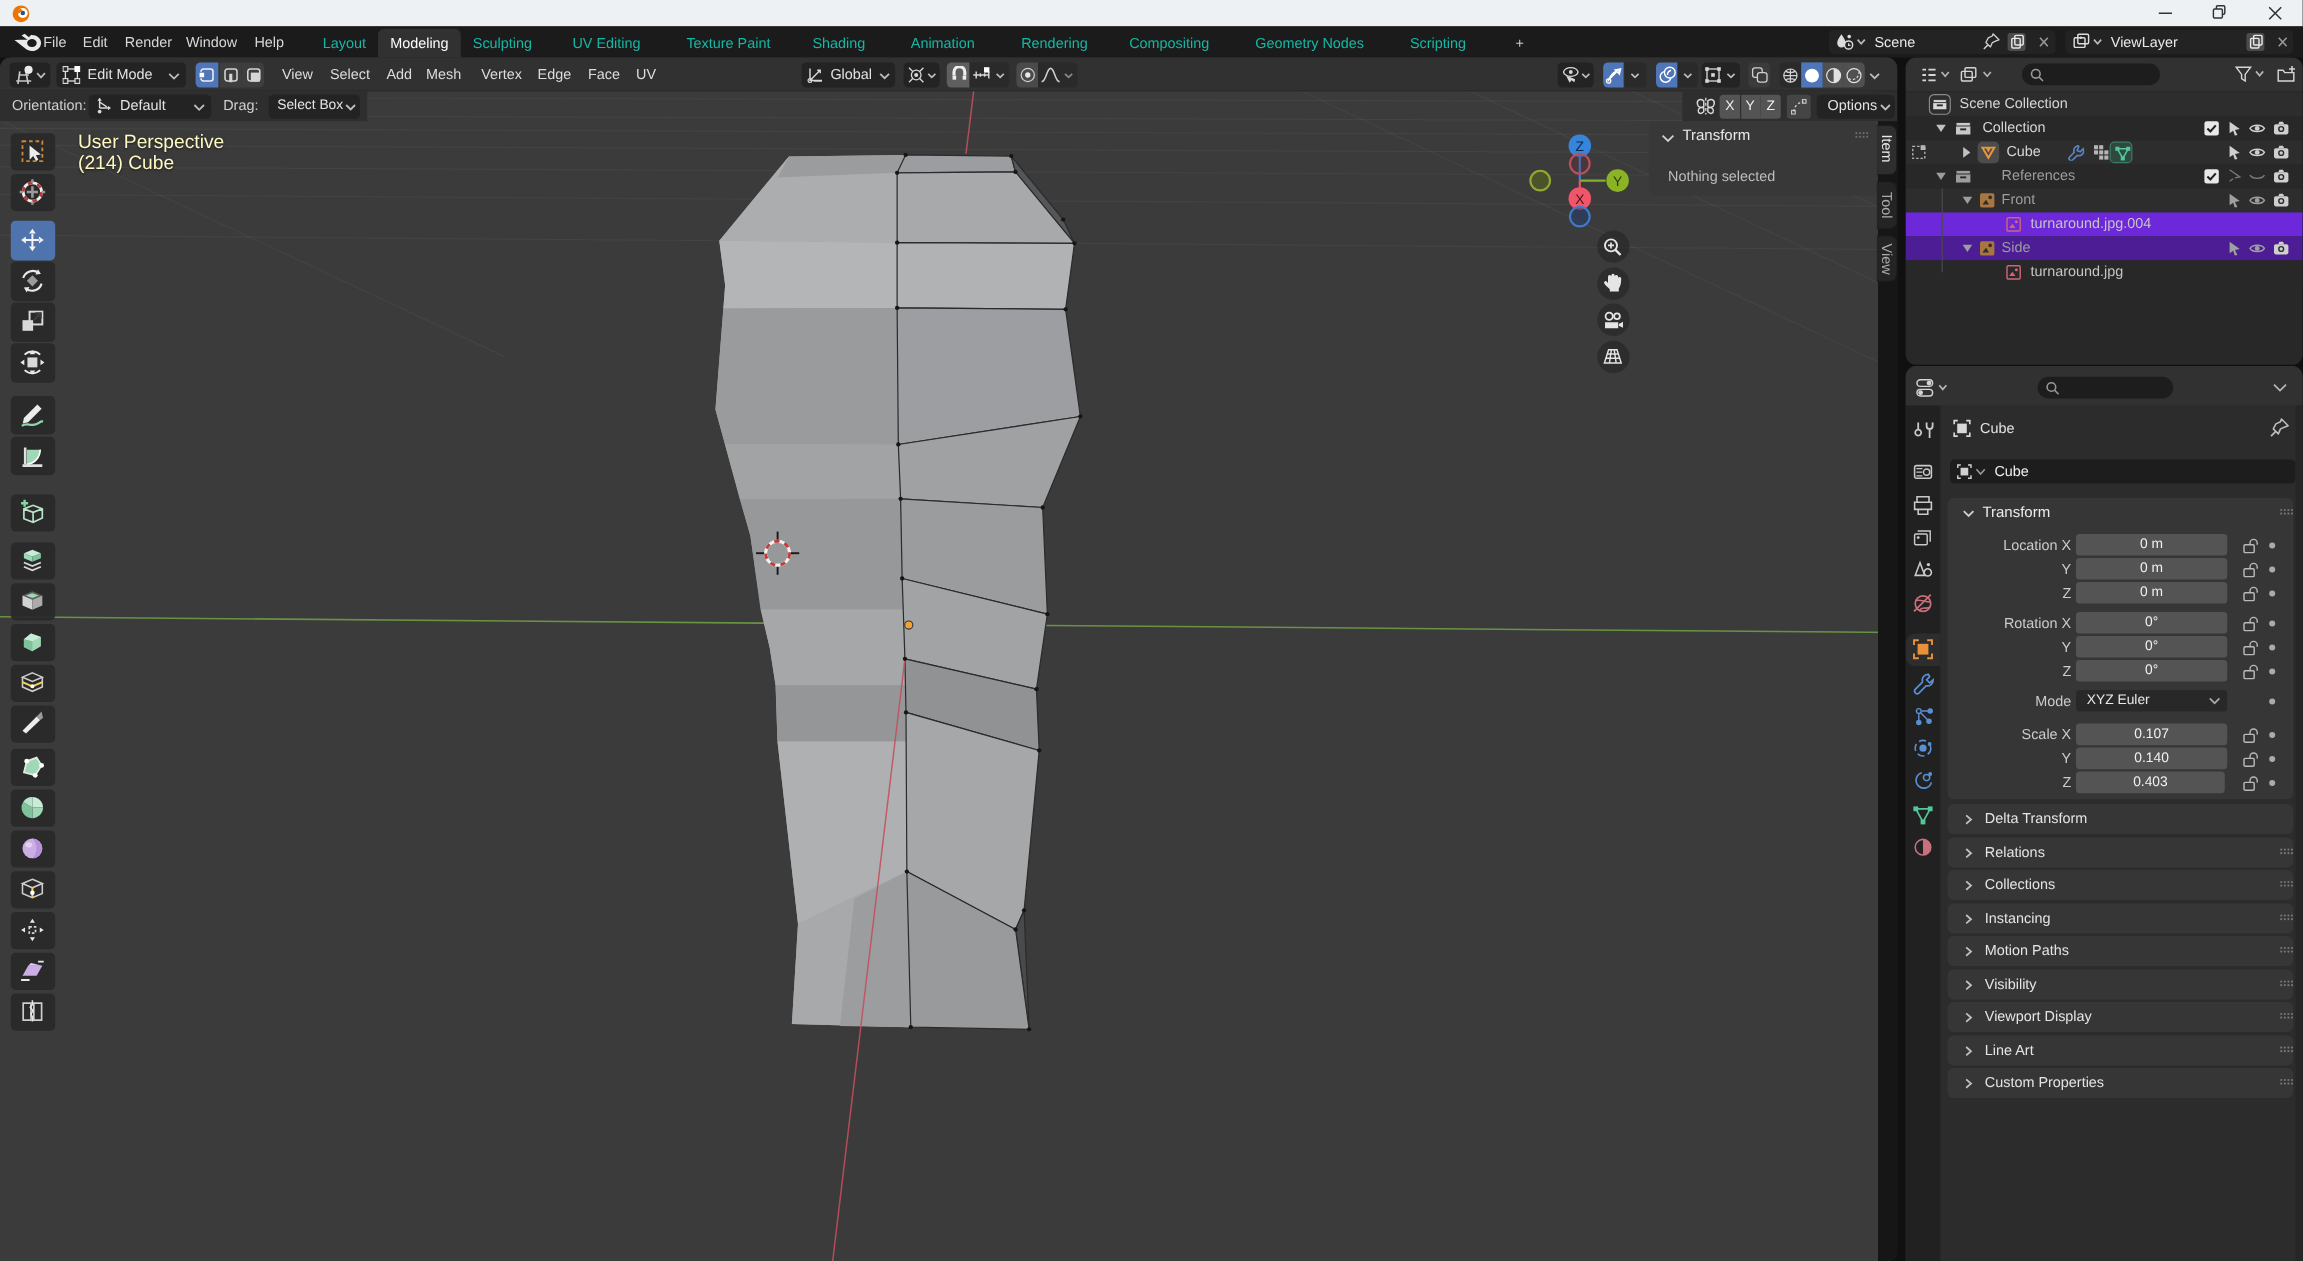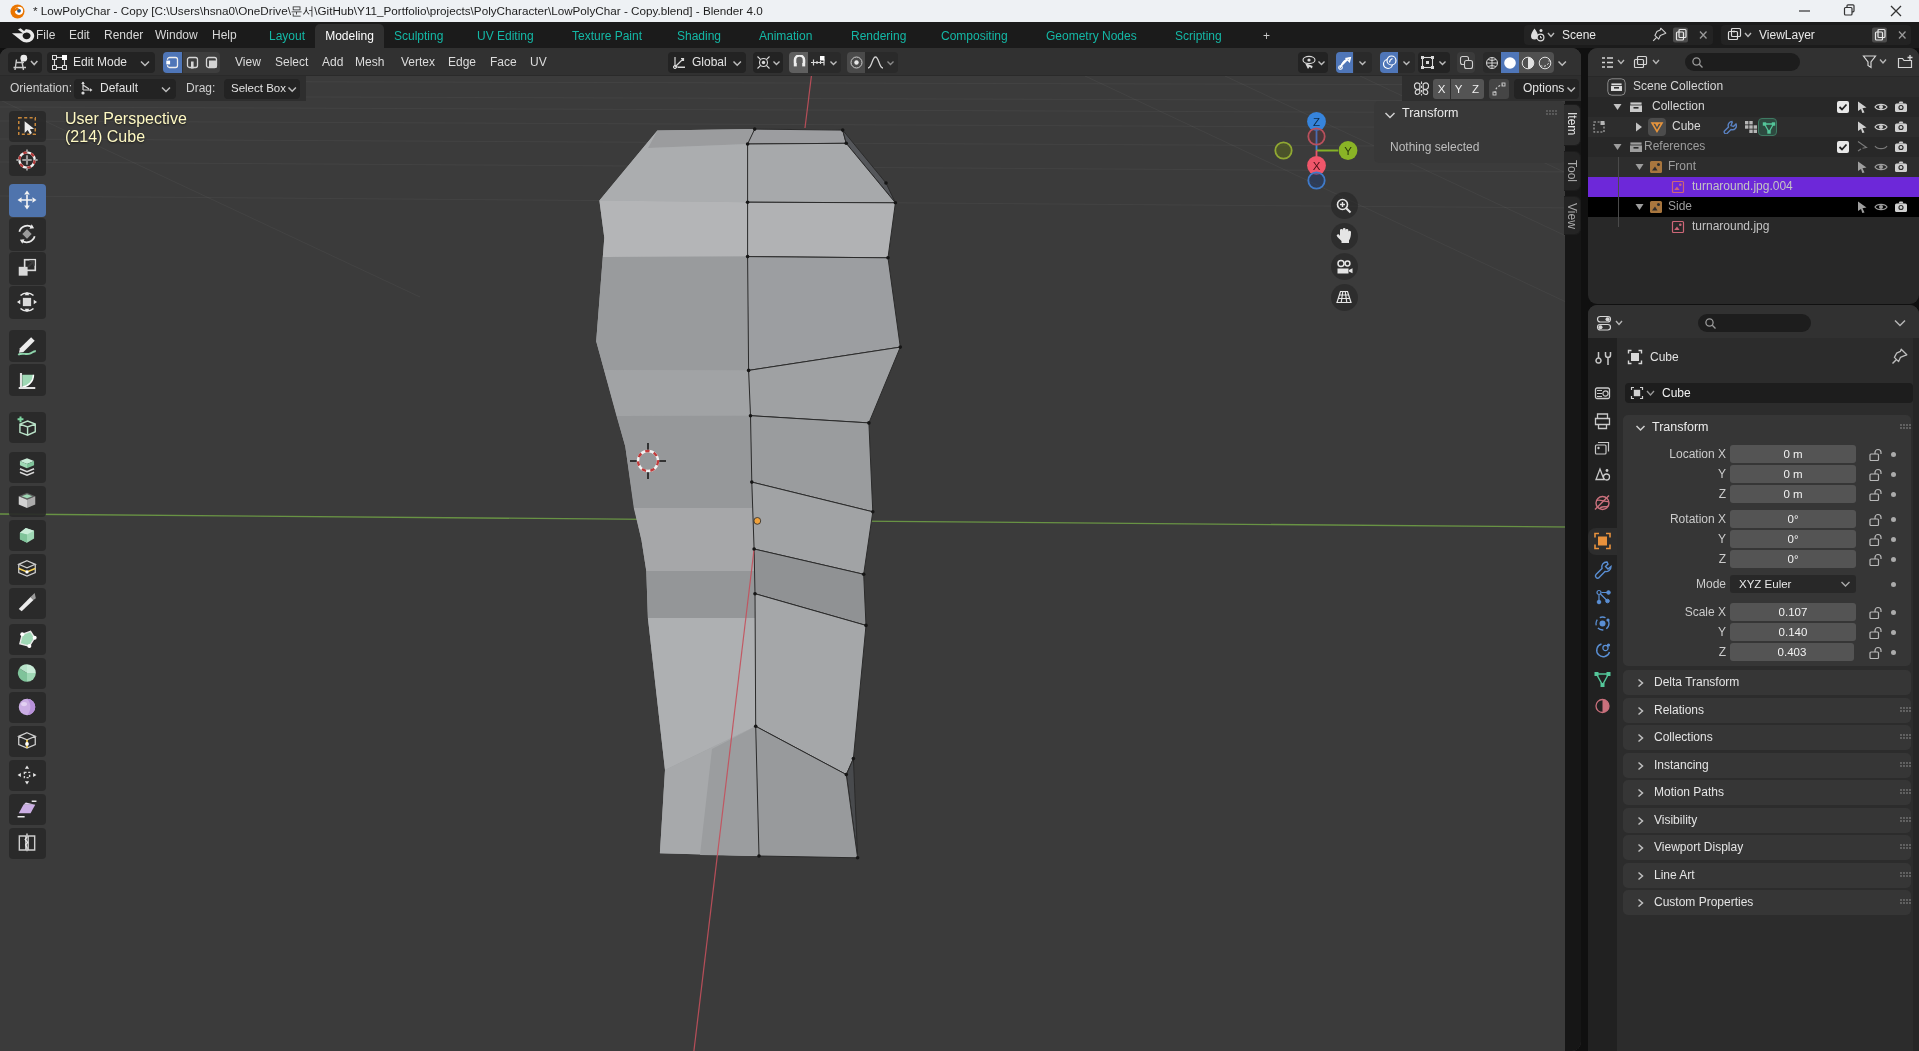--- a/index.html
+++ b/index.html
@@ -41,21 +41,20 @@
 </style>
 </head>
 <body>
 <div id="titlebar">
   <svg class="abs" style="left:9px;top:3px" width="17" height="17" viewBox="0 0 17 17">
     <circle cx="8.5" cy="8.5" r="7" fill="#ea7600"></circle>
     <circle cx="10" cy="7.8" r="4.1" fill="#fff"></circle>
     <circle cx="10" cy="7.8" r="1.9" fill="#265787"></circle>
     <path d="M2 10 L8 4 L10 6 L5 9 Z" fill="#ea7600"></path>
   </svg>
-  <div id="titletext">* LowPolyChar - Copy [C:\Users\hsna0\OneDrive\문서\GitHub\Y11_Portfolio\projects\PolyCharacter\LowPolyChar - Copy.blend] - Blender 4.0</div>
   <svg class="abs" style="left:1795px;top:0" width="124" height="22" viewBox="0 0 124 22">
     <line x1="4" y1="11" x2="15" y2="11" stroke="#333" stroke-width="1.2"></line>
     <rect x="49.5" y="7.5" width="7.5" height="7.5" fill="none" stroke="#333" stroke-width="1.2" rx="1"></rect>
       <path d="M52 7.5 V5.8 a1 1 0 0 1 1-1 h5 a1 1 0 0 1 1 1 v5 a1 1 0 0 1 -1 1 H57" fill="none" stroke="#333" stroke-width="1.2"></path>
     <path d="M96 6 L106 16 M106 6 L96 16" stroke="#333" stroke-width="1.3"></path>
   </svg>
 </div>
 <div id="menubar">
   <svg class="abs" style="left:10px;top:5px" width="26" height="17" viewBox="0 0 26 17">
     <path d="M16.5 2.2 c4.2 0 7.7 2.9 7.7 6.6 c0 3.7 -3.4 6.7 -7.6 6.7 c-2.1 0 -4.1 -0.8 -5.5 -2 L4.2 8.1 C3.6 7.6 2.6 6.8 2 6.3 l4.8 -0.1 6 0 c1.4 -2.4 2.7 -4.2 3.7 -4.2 Z M16.6 5.4 c-2.2 0 -4 1.5 -4 3.4 c0 1.9 1.8 3.4 4 3.4 c2.2 0 4 -1.5 4 -3.4 c0 -1.9 -1.8 -3.4 -4 -3.4 Z" fill="#e9e9e9"></path>
@@ -763,21 +762,21 @@
 </div>
 <div class="orow" style="top:89px;background:#282828;color:#9d9d9d">
   <svg class="abs" style="left:25px;top:6px" width="9" height="8" viewBox="0 0 9 8">
         <path d="M0.5 1 h8 L4.5 7 Z" fill="#9d9d9d"></path>
       </svg>
   <svg class="abs" style="left:41px;top:3px" width="14" height="14" viewBox="0 0 14 14">
         <path d="M1 2 h12 v10 h-12 Z" fill="#9d9d9d"></path>
         <path d="M1 2 h12 v3 h-12 Z" fill="#9d9d9d" stroke="#282828" stroke-width="0.8"></path>
         <rect x="4.5" y="7" width="5" height="1.6" fill="#282828"></rect>
       </svg>
-  <div class="abs" style="left:56px;top:2px">References</div>
+  <div class="abs" style="left:80px;top:2px">References</div>
   <svg class="abs" style="left:248px;top:3px" width="14" height="14" viewBox="0 0 14 14">
         <rect x="1" y="1" width="12" height="12" rx="2" fill="#e8e8e8"></rect>
         <path d="M3.5 7 l2.5 2.5 4.5-5" fill="none" stroke="#222" stroke-width="1.8"></path>
       </svg>
   <svg class="abs" style="left:267px;top:3px" width="14" height="14" viewBox="0 0 14 14">
         <path d="M3 1.5 L11.5 7.5 L7.5 8.3 M6 9 L3 11 Z" fill="none" stroke="#7a7a7a" stroke-width="1.1"></path>
       </svg>
   <svg class="abs" style="left:286px;top:3px" width="14" height="14" viewBox="0 0 14 14">
         <path d="M1 6 C3 9.5,11 9.5,13 6" fill="none" stroke="#7a7a7a" stroke-width="1.2"></path>
       </svg>
@@ -815,21 +814,21 @@
 </div>
 <div class="orow" style="top:129px;background:#6d28d9;color:#c4c4c4">
   <div class="abs" style="left:30px;top:0;width:1px;height:20px;background:#4a4a4a"></div>
   <svg class="abs" style="left:83px;top:3px" width="14" height="14" viewBox="0 0 14 14">
         <rect x="1.5" y="1.5" width="11" height="11" rx="1" fill="none" stroke="#cc6677" stroke-width="1.2"></rect>
         <path d="M3.2 10 L6 6.5 L8.6 10 Z" fill="#cc6677"></path>
         <circle cx="9.3" cy="4.8" r="1.3" fill="#cc6677"></circle>
       </svg>
   <div class="abs" style="left:104px;top:2px">turnaround.jpg.004</div>
 </div>
-<div class="orow" style="top:149px;background:#000000;color:#9d9d9d">
+<div class="orow" style="top:149px;background:#4c1d95;color:#9d9d9d">
   <div class="abs" style="left:30px;top:0;width:1px;height:20px;background:#4a4a4a"></div>
   <svg class="abs" style="left:47px;top:6px" width="9" height="8" viewBox="0 0 9 8">
         <path d="M0.5 1 h8 L4.5 7 Z" fill="#9d9d9d"></path>
       </svg>
   <svg class="abs" style="left:61px;top:3px" width="14" height="14" viewBox="0 0 14 14">
         <rect x="1" y="1" width="12" height="12" rx="1.5" fill="#a8763e"></rect>
         <path d="M3 10.5 L6 6.5 L8.5 10.5 Z" fill="#2d2d2d"></path>
         <circle cx="9.5" cy="4.5" r="1.5" fill="#2d2d2d"></circle>
       </svg>
   <div class="abs" style="left:80px;top:2px">Side</div>

